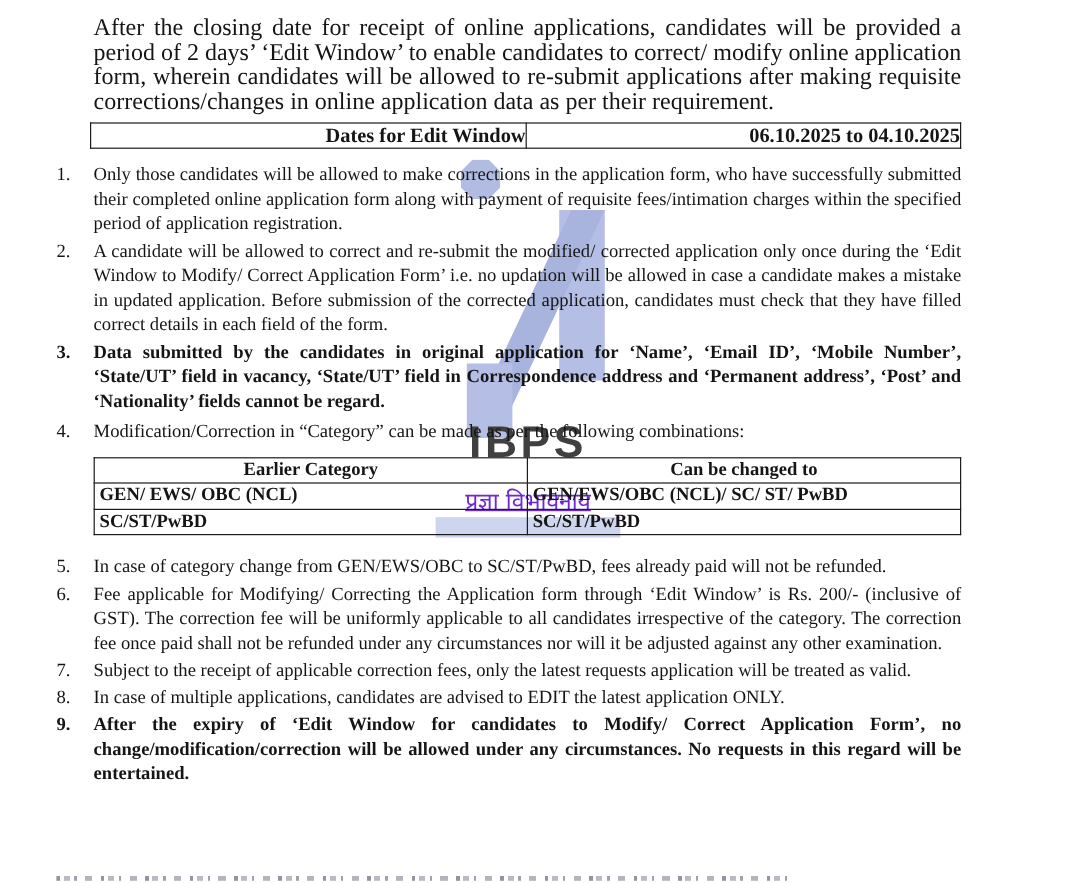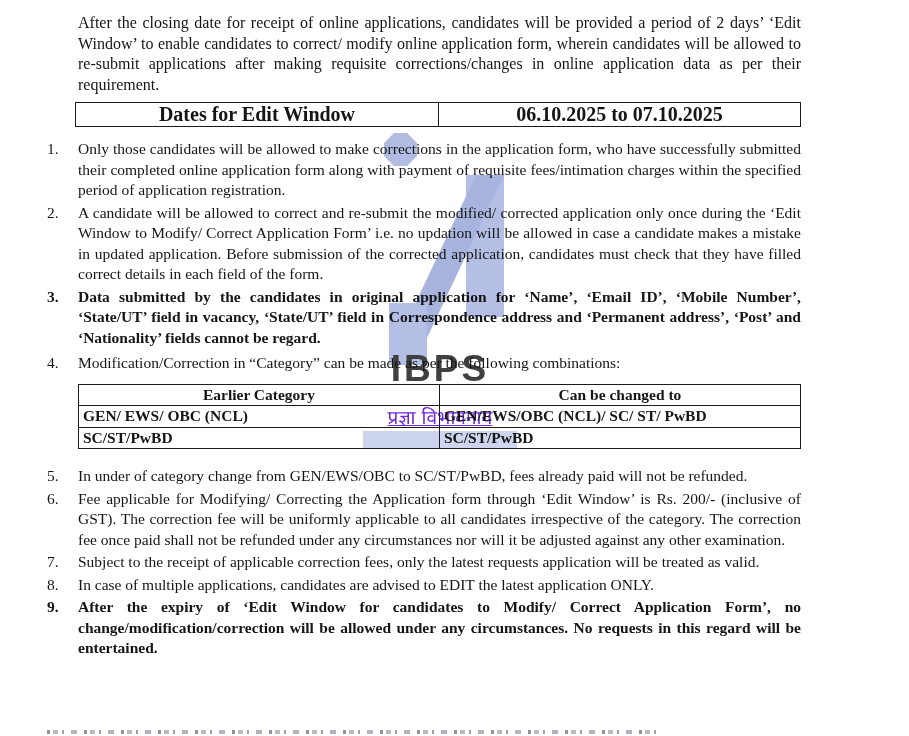--- a/index.html
+++ b/index.html
@@ -23,26 +23,26 @@
     position:absolute;left:356px;top:404px;width:168px;text-align:center;
     font-family:"DejaVu Sans", sans-serif;font-size:19px;color:#6d28d9;text-decoration:underline;
   }
   .wm-band{position:absolute;left:363px;top:431px;width:154px;height:17px;background:#cdd5ef;}
   
   .content{position:relative;z-index:1;}
   .title{
     padding-top:1px;text-align:center;font-size:17.5px;font-weight:bold;
     text-decoration:underline;text-underline-offset:2px;
   }
-  .intro{margin:13px 108px 0 78px;text-align:justify;font-size:16px;line-height:20.5px;}
+  .intro{margin:13px 108px 0 78px;text-align:justify;font-size:20px;line-height:20.5px;}
   table{border-collapse:collapse;}
   .t1{margin:7px 0 0 75px;width:726px;}
   .t1 td{
-    border:1.6px solid #1c1c1c;font-weight:bold;font-size:20px;
-    text-align:center;padding:0;height:20px;
+    border:1.6px solid #1c1c1c;font-weight:bold;font-size:17px;
+    text-align:right;padding:0;height:20px;
   }
   .t1 .c1{width:362px;}
   .list{margin-top:12px;font-size:15.5px;line-height:20.5px;}
   .li{display:flex;margin:2px 108px 0 47px;}
   .num{flex:0 0 31px;}
   .txt{flex:1;text-align:justify;}
   .b{font-weight:bold;}
   .li-4{margin-top:5px;}
   .li-5{margin-top:17px;}
   .t2{margin:10px 0 0 78px;width:723px;font-size:15.5px;}
@@ -77,21 +77,21 @@
   </div>
 
   <div class="content">
 
     <p class="intro">After the closing date for receipt of online applications, candidates will be provided a period of 2 days’ ‘Edit Window’ to enable candidates to correct/ modify online application form, wherein candidates will be allowed to re-submit applications after making requisite corrections/changes in online application data as per their requirement.</p>
 
     <table class="t1">
       <tbody>
         <tr>
           <td class="c1">Dates for Edit Window</td>
-          <td>06.10.2025 to 07.10.2025</td>
+          <td>06.10.2025 to 04.10.2025</td>
         </tr>
       </tbody>
     </table>
 
     <div class="list">
 
       <div class="li">
         <span class="num">1.</span>
         <div class="txt">Only those candidates will be allowed to make corrections in the application form, who have successfully submitted their completed online application form along with payment of requisite fees/intimation charges within the specified period of application registration.</div>
       </div>
@@ -123,21 +123,21 @@
           </tr>
           <tr>
             <td>SC/ST/PwBD</td>
             <td>SC/ST/PwBD</td>
           </tr>
         </tbody>
       </table>
 
       <div class="li li-5">
         <span class="num">5.</span>
-        <div class="txt">In under of category change from GEN/EWS/OBC to SC/ST/PwBD, fees already paid will not be refunded.</div>
+        <div class="txt">In case of category change from GEN/EWS/OBC to SC/ST/PwBD, fees already paid will not be refunded.</div>
       </div>
 
       <div class="li">
         <span class="num">6.</span>
         <div class="txt">Fee applicable for Modifying/ Correcting the Application form through ‘Edit Window’ is Rs. 200/- (inclusive of GST). The correction fee will be uniformly applicable to all candidates irrespective of the category. The correction fee once paid shall not be refunded under any circumstances nor will it be adjusted against any other examination.</div>
       </div>
 
       <div class="li">
         <span class="num">7.</span>
         <div class="txt">Subject to the receipt of applicable correction fees, only the latest requests application will be treated as valid.</div>

